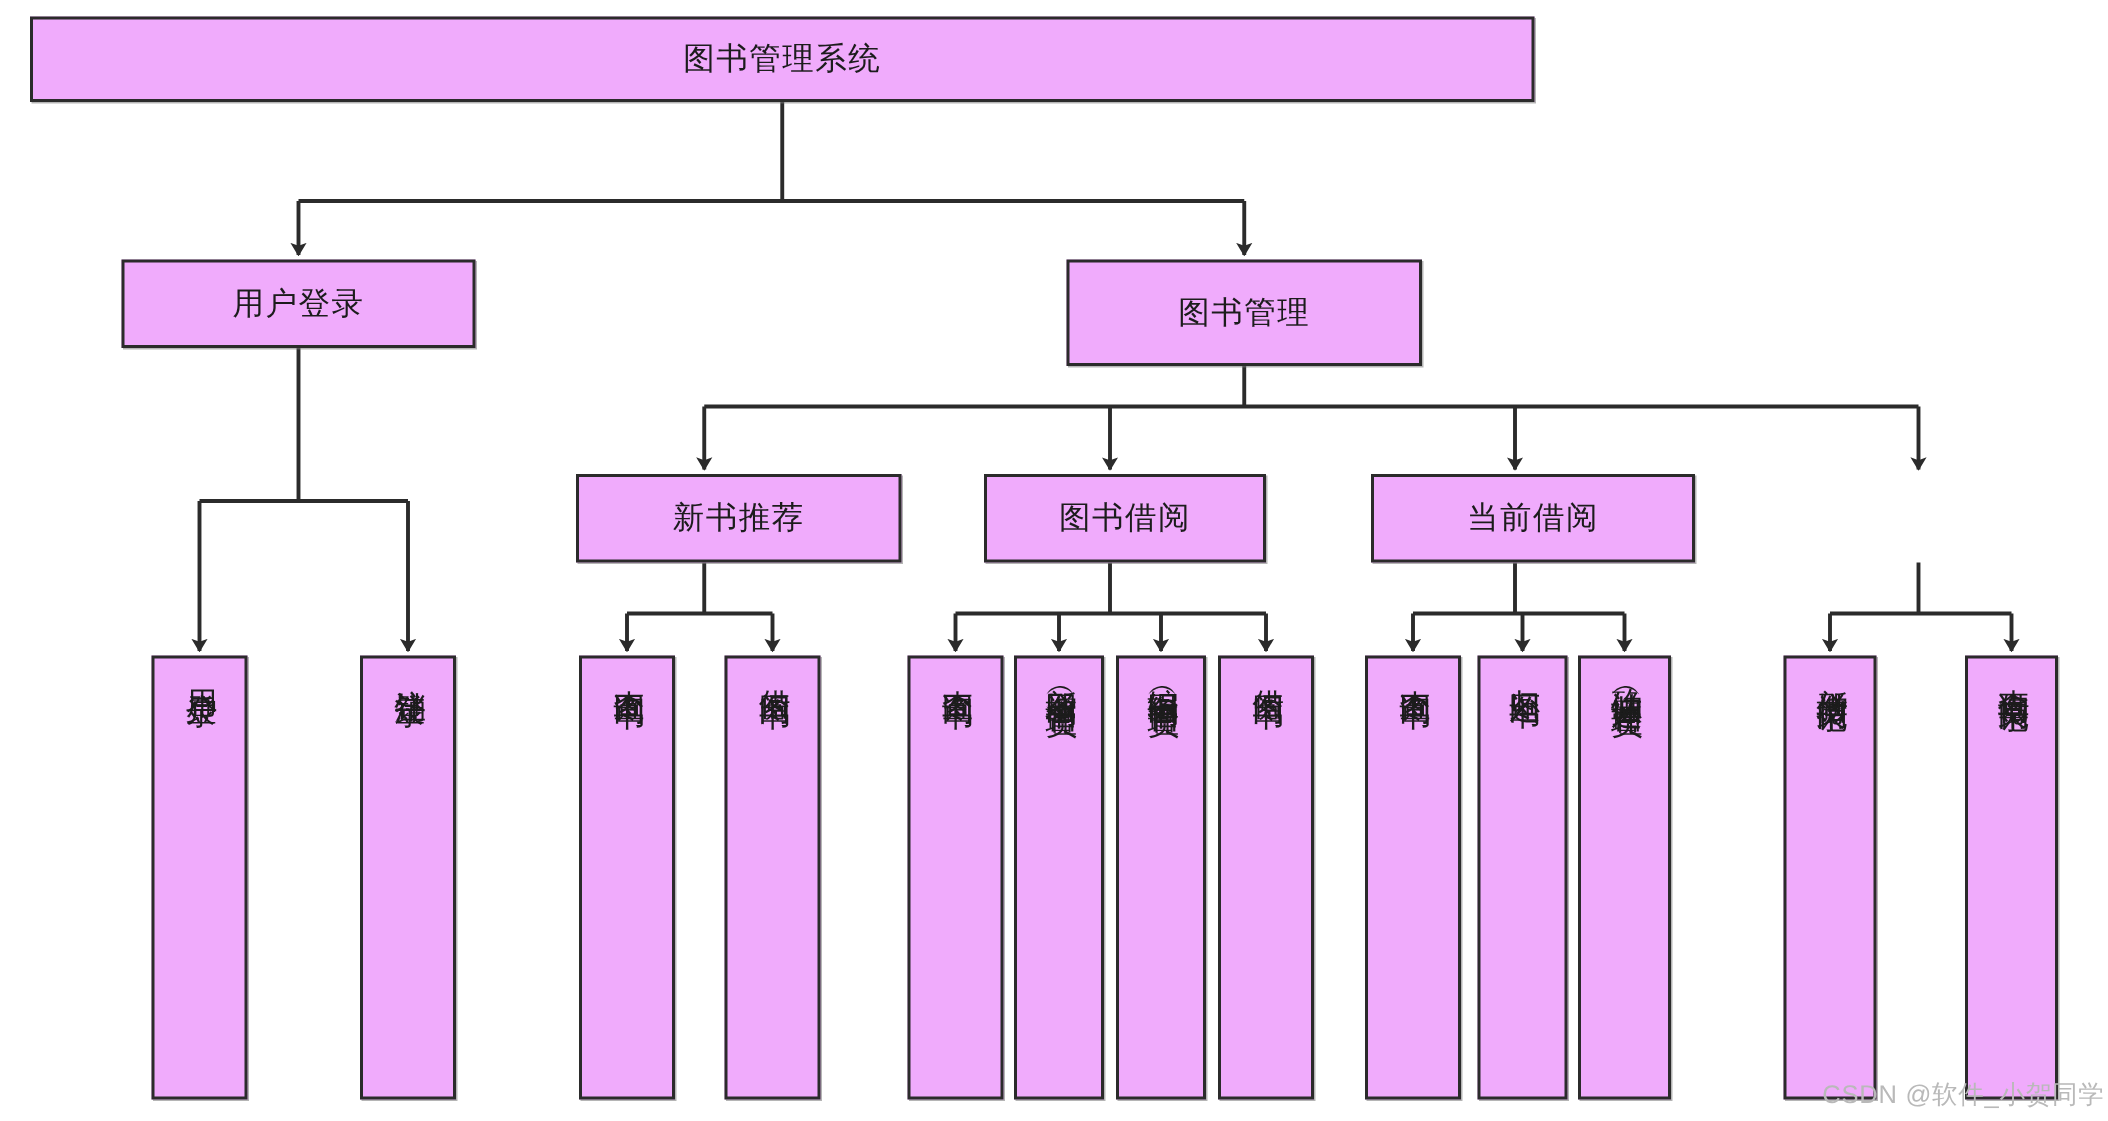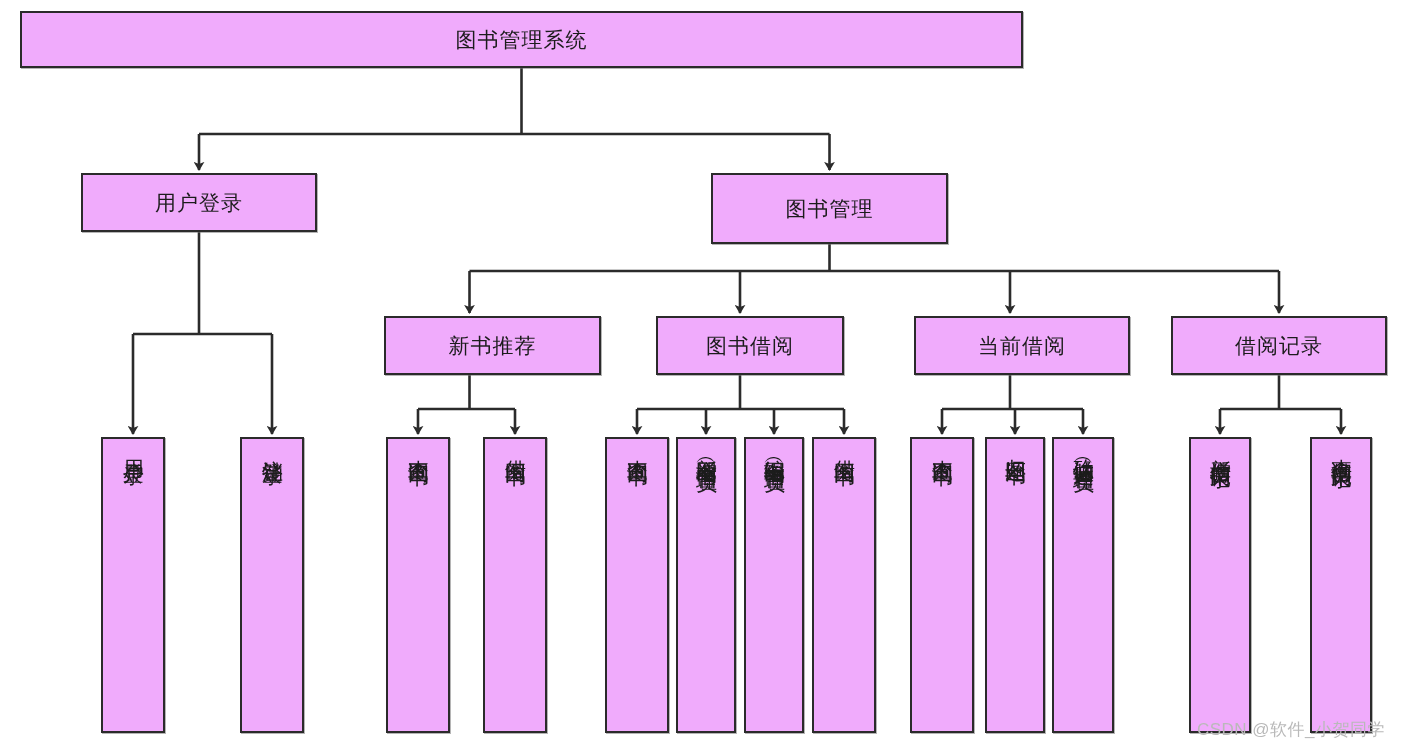--- a/index.html
+++ b/index.html
@@ -64,21 +64,21 @@
   svg.connectors {
     position: absolute;
     left: 0;
     top: 0;
     width: 1405px;
     height: 747px;
     pointer-events: none;
   }
   .watermark {
     position: absolute;
-    right: 20px;
+    right: 2px;
     bottom: 6px;
     font-size: 17px;
     color: #b9b9b9;
     white-space: nowrap;
     letter-spacing: 0.5px;
   }
 </style>
 </head>
 <body>
 
@@ -136,23 +136,20 @@
     </div>
     <div class="node-box" style="left: 361px; top: 316px; width: 217px; height: 59px; margin-left: 23px;">
       <div class="node-label-h">新书推荐</div>
     </div>
     <div class="node-box" style="left: 656px; top: 316px; width: 188px; height: 59px;">
       <div class="node-label-h">图书借阅</div>
     </div>
     <div class="node-box" style="left: 902px; top: 316px; width: 216px; height: 59px; margin-left: 12px;">
       <div class="node-label-h">当前借阅</div>
     </div>
-    <div class="node-box" style="left: 1171px; top: 316px; width: 216px; height: 59px;">
-      <div class="node-label-h">借阅记录</div>
-    </div>
     <div class="node-box" style="left: 101px; top: 437px; width: 64px; height: 296px;">
       <div class="node-label-v">
         <span class="vtext">用户登录</span>
       </div>
     </div>
     <div class="node-box" style="left: 240px; top: 437px; width: 64px; height: 296px;">
       <div class="node-label-v">
         <span class="vtext">注销登录</span>
       </div>
     </div>

